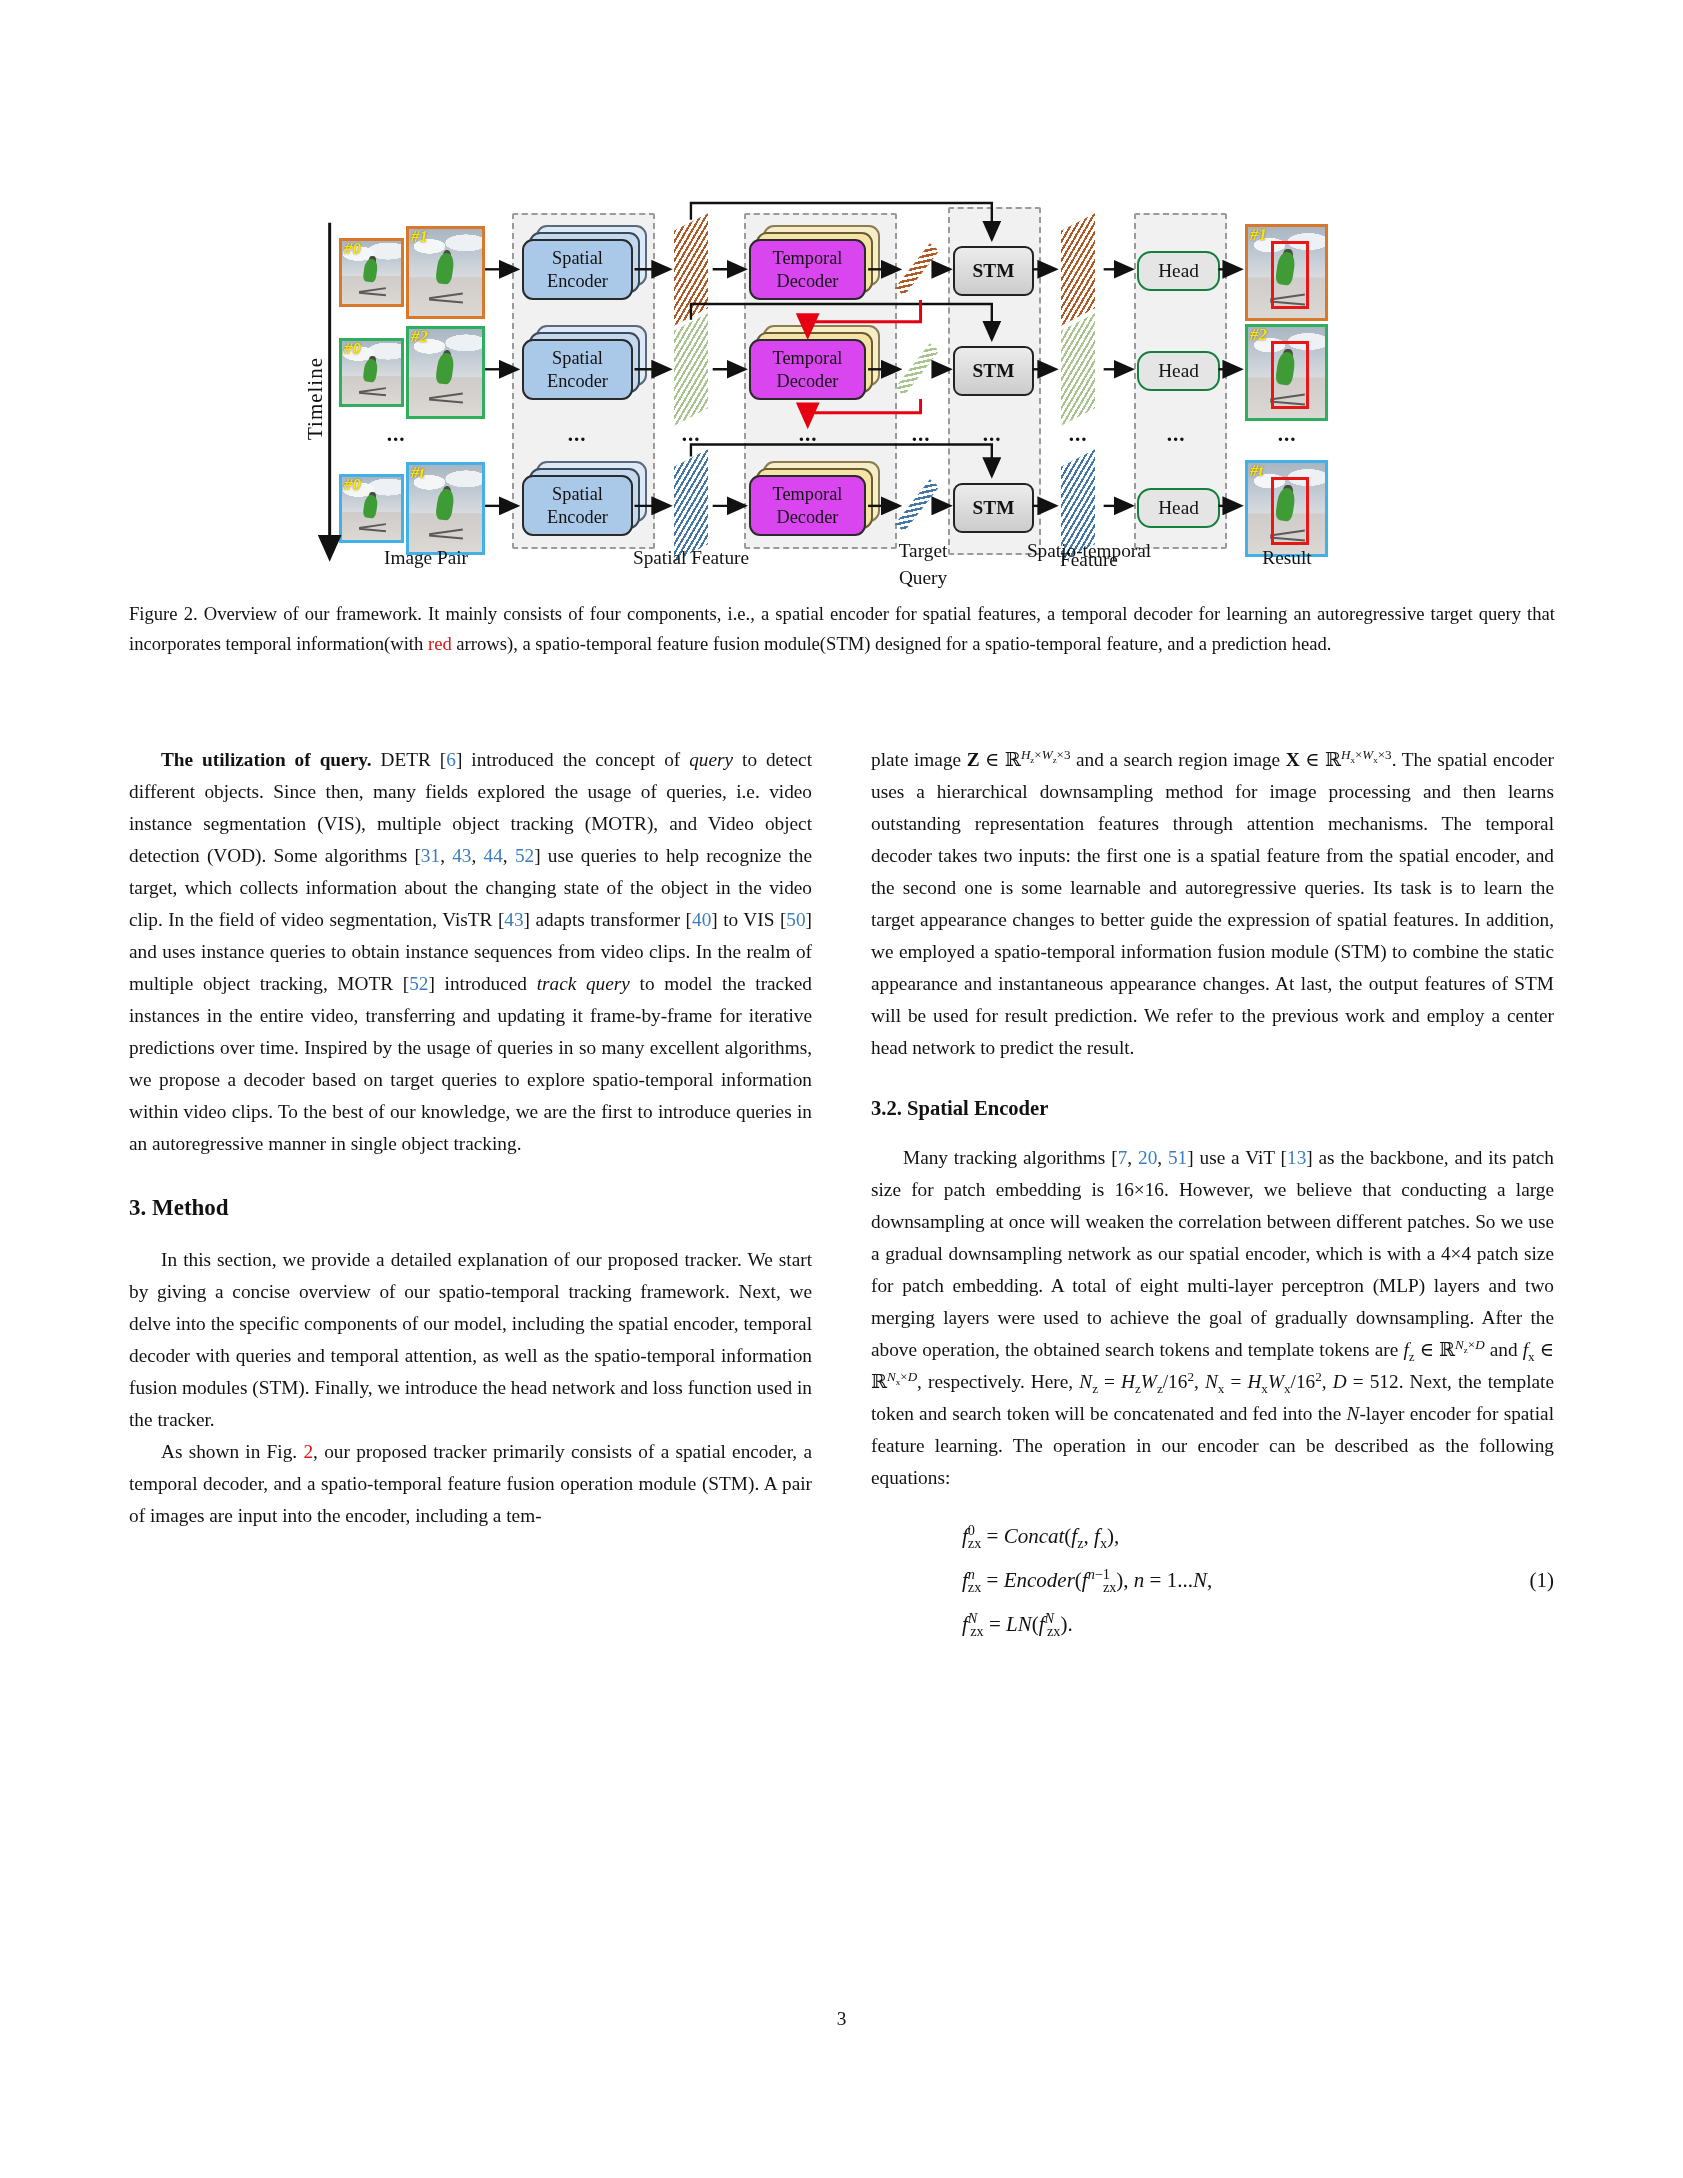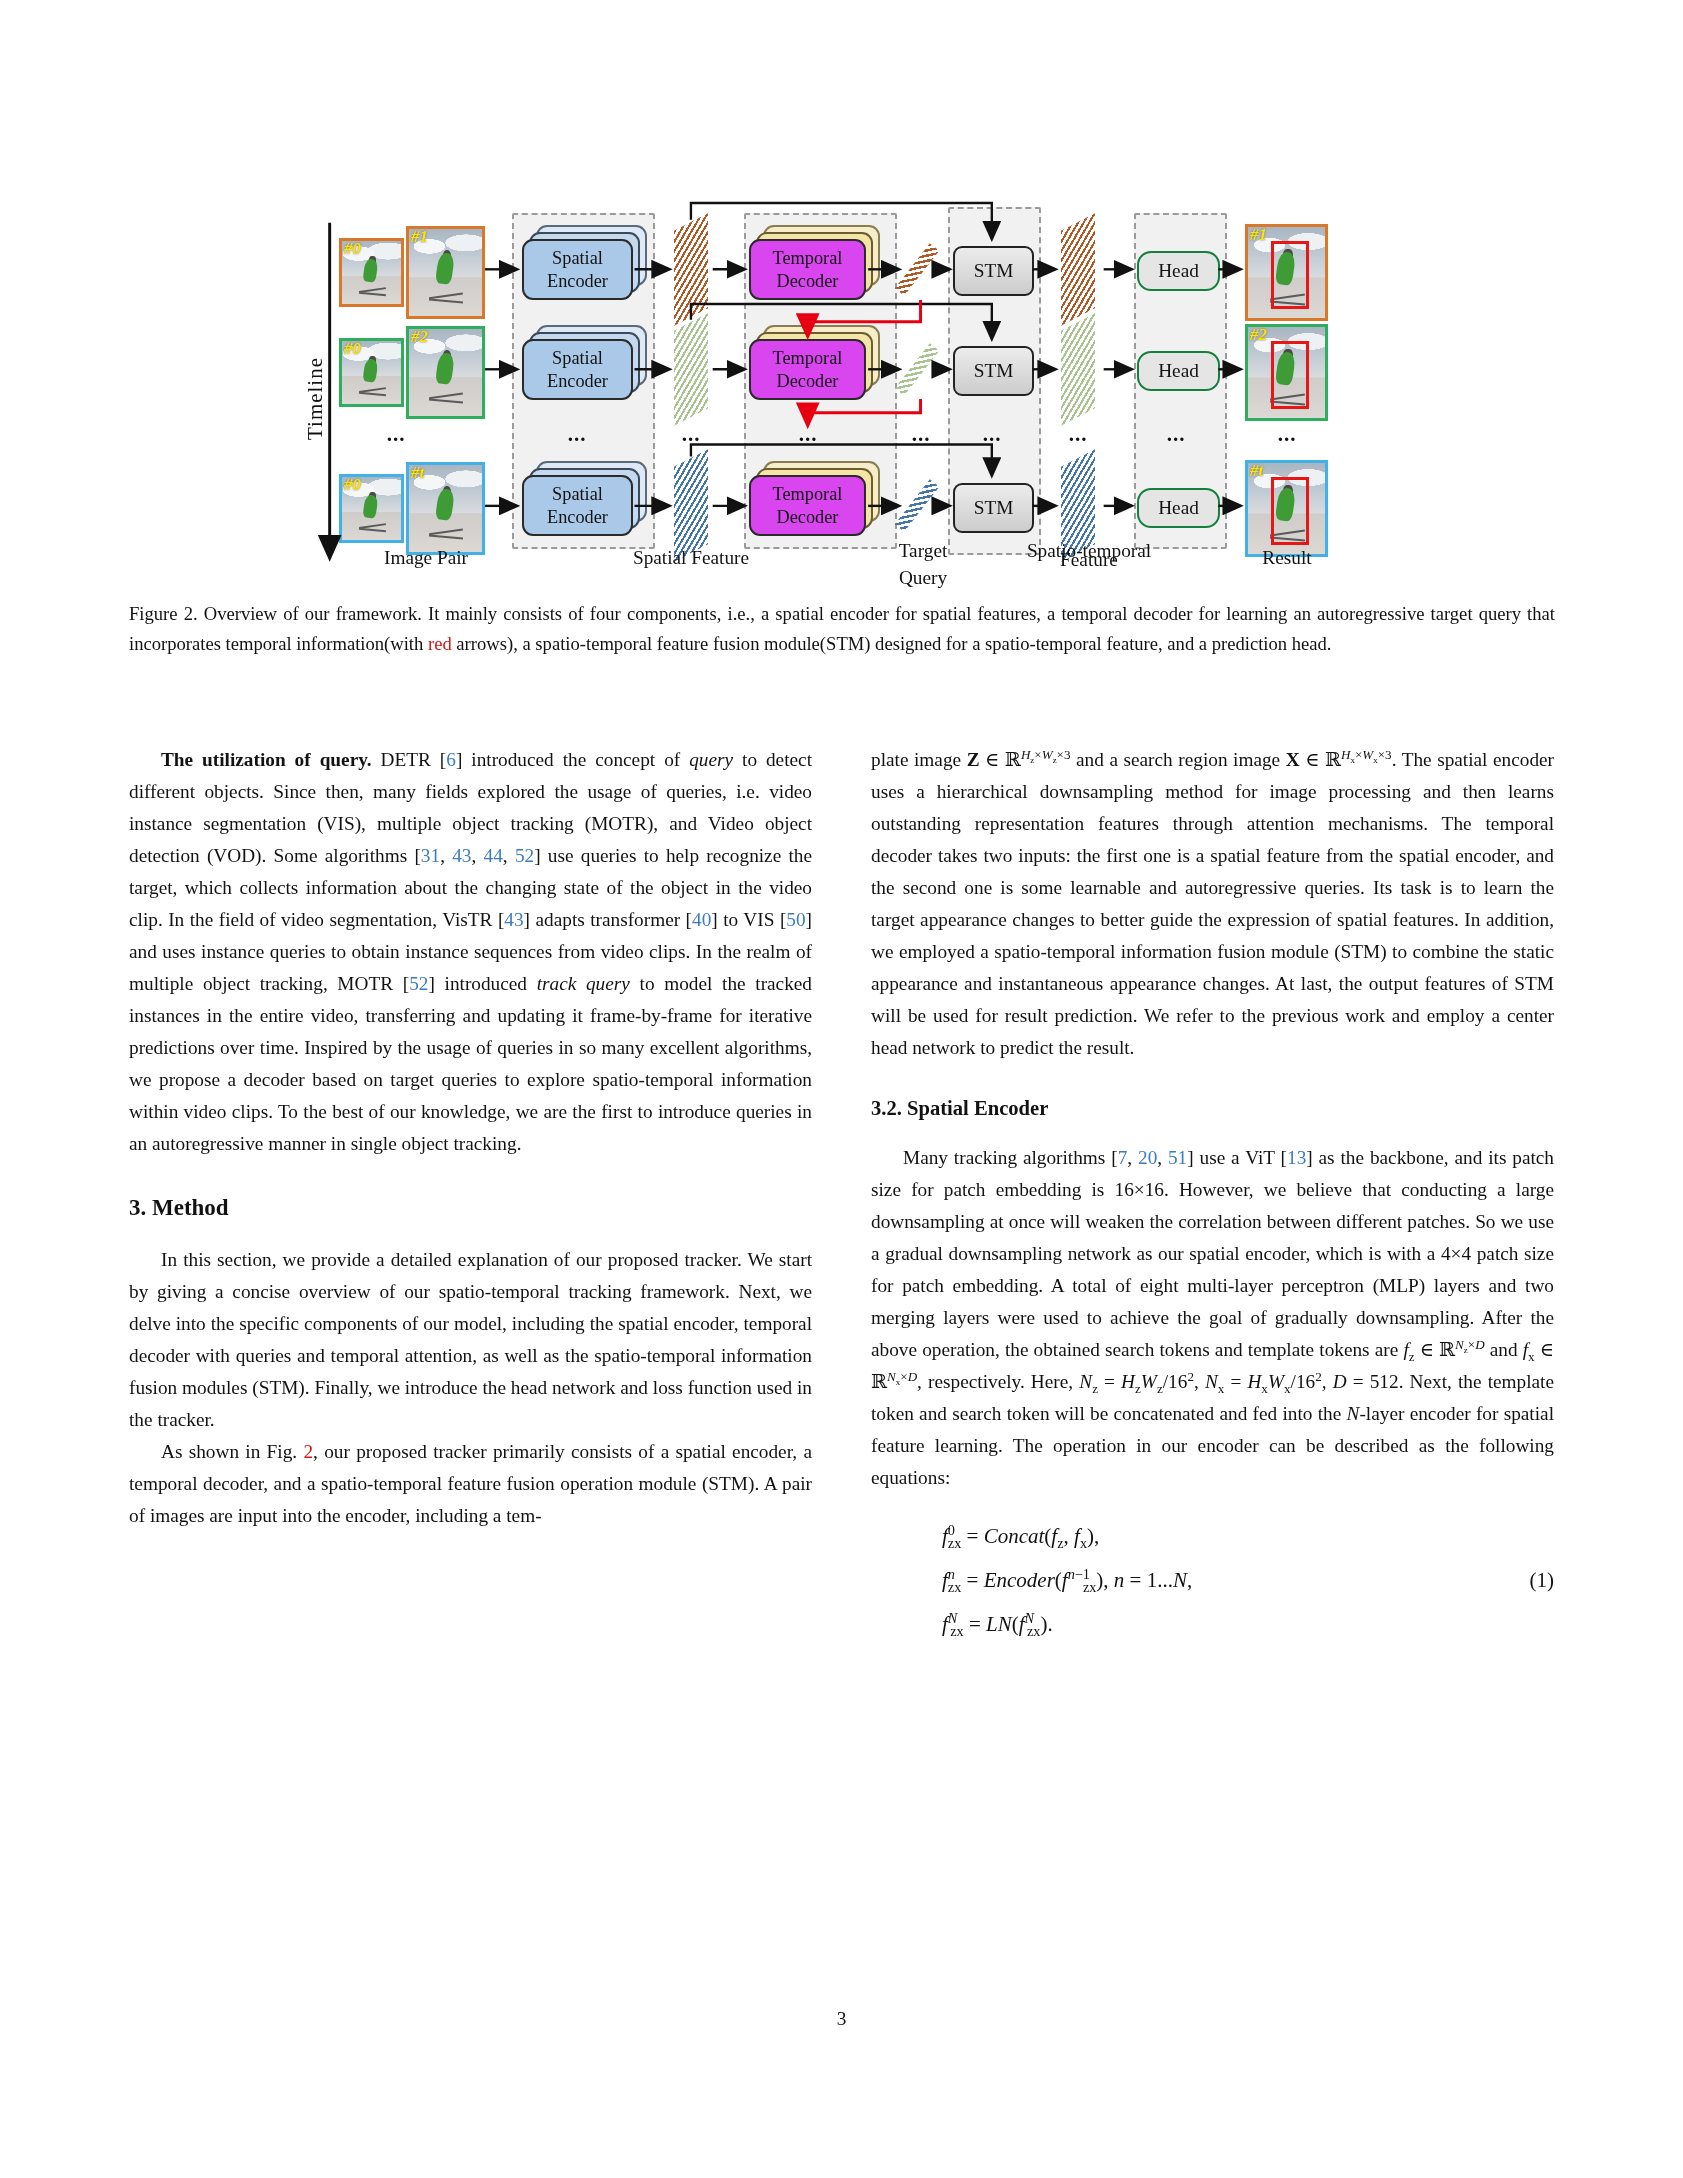--- a/index.html
+++ b/index.html
@@ -17,21 +17,21 @@
   h2.sub{font-size:20.6px;margin:28px 0 18px;font-weight:bold;}
   .b{font-weight:bold;}
   .i{font-style:italic;}
   .c{color:#3b7dbe;}
   .r{color:#d91515;}
   .m{font-style:italic;}
   sup,sub{font-size:68%;line-height:0;}
   sub.ps{margin-left:-0.5em;}
   
   .eq{display:flex;align-items:center;margin-top:26px;font-size:21px;}
-  .eq .lines{margin-left:71px;display:flex;flex-direction:column;gap:12px;}
+  .eq .lines{margin-left:91px;display:flex;flex-direction:column;gap:12px;}
   .eq .num{margin-left:auto;}
   
   #caption{position:absolute;left:129px;top:599px;width:1426px;
     font-size:18.6px;line-height:30px;text-align:justify;}
   
   #pageno{position:absolute;left:0;right:0;top:2008px;text-align:center;font-size:19.3px;}
   
   #figure{position:absolute;left:297px;top:193px;width:1064px;height:406px;font-size:18.3px;}
   .vlab{position:absolute;left:-61px;top:193px;width:158px;text-align:center;
     transform:rotate(-90deg);font-size:21px;letter-spacing:1px;}
@@ -50,21 +50,21 @@
   .enc .b2{background:#c4d8ee;border-color:#3a4a5a;}
   .enc .b1{background:#aac9e8;}
   .dec{width:117px;}
   .dec .b3{background:#f7eec9;border-color:#8a7d52;}
   .dec .b2{background:#f4e5a6;border-color:#6a5d32;}
   .dec .b1{background:#d946ef;}
   .blab{position:absolute;left:0;top:0;right:0;bottom:0;display:flex;flex-direction:column;
     align-items:center;justify-content:center;line-height:1.25;}
   .stmbox{position:absolute;width:77px;height:46px;border:2px solid #222;border-radius:9px;
     background:linear-gradient(180deg,#ececec,#cccccc);display:flex;align-items:center;
-    justify-content:center;font-size:19.3px;}
+    justify-content:center;font-size:19.3px;font-weight:bold;}
   .headbox{position:absolute;width:79px;height:36px;border:2px solid #15803d;border-radius:14px;
     background:#e5e5e5;display:flex;align-items:center;justify-content:center;font-size:19.3px;}
   
   .feat{position:absolute;width:34px;height:95px;transform:skewY(-27deg);}
   .f1{background:repeating-linear-gradient(130deg,#b05a28 0 2.6px,rgba(255,255,255,0) 2.6px 6.1px);}
   .f2{background:repeating-linear-gradient(130deg,#a9c48e 0 2.6px,rgba(255,255,255,0) 2.6px 6.1px);}
   .f3{background:repeating-linear-gradient(130deg,#4576a8 0 2.6px,rgba(255,255,255,0) 2.6px 6.1px);}
   .q{position:absolute;width:12px;height:57px;transform:rotate(38deg);}
   
   .imgbox{position:absolute;border:3px solid #888;overflow:hidden;background:#cfd5da;}

